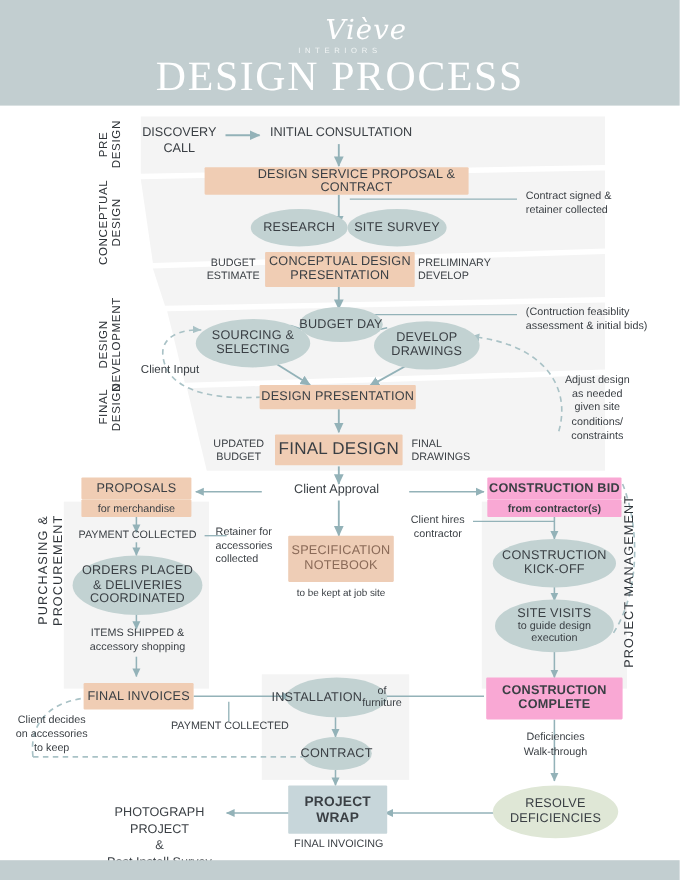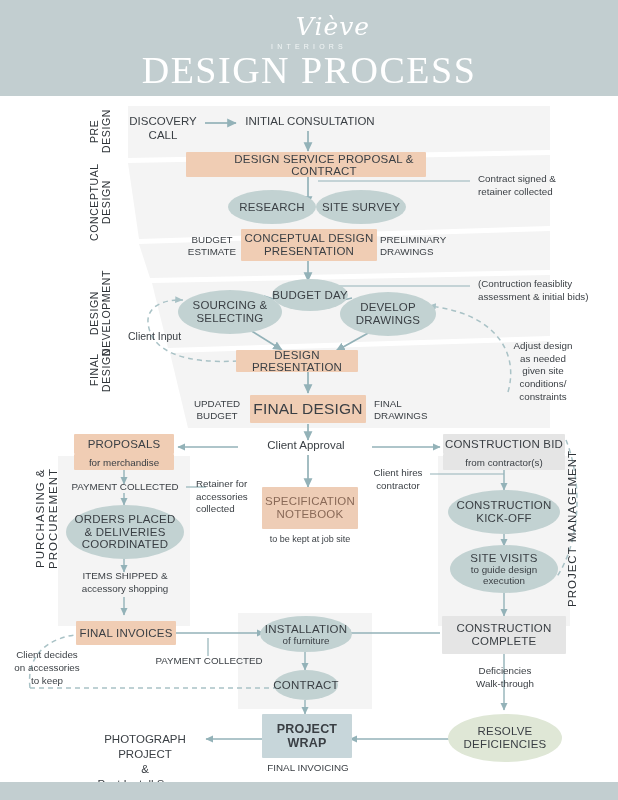--- a/index.html
+++ b/index.html
@@ -44,21 +44,21 @@
 
   
   .node{position:absolute;box-sizing:border-box;display:flex;
         align-items:center;justify-content:center;text-align:center;}
   .rect{border-radius:1px;}
   .ell{border-radius:50%;}
 
   .peach{background:#f0cdb4;}
   .peach-lt{background:#eecdb6;color:#8a6a58;}
   .sage{background:#c2d2d2;}
-  .green{background:#e5e5e5;}
+  .green{background:#f9a8d4;font-weight:bold;}
   .greenell{background:#dfe7d6;}
   .blue{background:#c7d6da;}
 
   .lbl{line-height:1.12;}
   .t11{font-size:10.5px;}
   .t12{font-size:11.5px;}
   .t13{font-size:12.5px;}
   .t15{font-size:15.5px;}
   .t9{font-size:9px;}
   .t10{font-size:9.8px;}
@@ -220,37 +220,37 @@
 
   <div class="node ell sage t12 caps" style="left:228px;top:190px;width:88px;height:34px;">RESEARCH</div>
   <div class="node ell sage t12 caps" style="left:316px;top:190px;width:90px;height:34px;">SITE SURVEY</div>
 
   <div class="node rect peach t12 caps lbl" style="left:241px;top:229px;width:136px;height:32px;white-space:pre-line;">CONCEPTUAL DESIGN
 PRESENTATION</div>
 
   <div class="ftxt t10" style="left:184px;top:234px;width:56px;white-space:pre-line;">BUDGET
 ESTIMATE</div>
   <div class="ftxt t10 left" style="left:380px;top:234px;width:76px;white-space:pre-line;">PRELIMINARY
-DRAWINGS</div>
+DEVELOP</div>
 
   <div class="ftxt t10 left" style="left:478px;top:172px;width:128px;white-space:pre-line;line-height:1.35;">Contract signed &amp;
 retainer collected</div>
 
   <div class="node ell sage t12 caps" style="left:272px;top:279px;width:76px;height:32px;">BUDGET DAY</div>
   <div class="node ell sage t12 caps lbl" style="left:178px;top:290px;width:104px;height:44px;white-space:pre-line;">SOURCING &amp;
 SELECTING</div>
   <div class="node ell sage t12 caps lbl" style="left:340px;top:292px;width:96px;height:44px;white-space:pre-line;">DEVELOP
 DRAWINGS</div>
 
   <div class="ftxt t10 left" style="left:478px;top:278px;width:132px;white-space:pre-line;line-height:1.3;">(Contruction feasiblity
 assessment &amp; initial bids)</div>
 
   <div class="ftxt t11 left" style="left:128px;top:330px;width:78px;">Client Input</div>
 
-  <div class="node rect peach t12 caps" style="left:236px;top:350px;width:122px;height:22px;">DESIGN PRESENTATION</div>
+  <div class="node rect peach t12 caps" style="left:236px;top:350px;width:142px;height:22px;">DESIGN PRESENTATION</div>
 
   <div class="node rect peach t15 caps" style="left:250px;top:395px;width:116px;height:28px;">FINAL DESIGN</div>
 
   <div class="ftxt t10" style="left:188px;top:398px;width:58px;white-space:pre-line;">UPDATED
 BUDGET</div>
   <div class="ftxt t10 left" style="left:374px;top:398px;width:60px;white-space:pre-line;">FINAL
 DRAWINGS</div>
 
   <div class="ftxt t10" style="left:500px;top:340px;width:86px;white-space:pre-line;line-height:1.3;">Adjust design
 as needed
@@ -296,21 +296,21 @@
   </div>
 
   <div class="node rect peach t12 caps" style="left:76px;top:621px;width:100px;height:24px;">FINAL INVOICES</div>
 
   <div class="ftxt t10" style="left:8px;top:648px;width:78px;white-space:pre-line;line-height:1.35;">Client decides
 on accessories
 to keep</div>
 
   <div class="ftxt t10" style="left:150px;top:655px;width:118px;">PAYMENT COLLECTED</div>
 
-  <div class="node ell sage" style="left:260px;top:616px;width:92px;height:36px;flex-direction:column;">
+  <div class="node ell sage" style="left:260px;top:616px;width:92px;height:36px;flex-direction:row;">
     <span class="t12 caps">INSTALLATION</span>
     <span class="t10">of furniture</span>
   </div>
 
   <div class="node ell sage t12 caps" style="left:274px;top:670px;width:64px;height:30px;">CONTRACT</div>
 
   <div class="node rect green t12 caps lbl" style="left:442px;top:616px;width:124px;height:38px;white-space:pre-line;">CONSTRUCTION
 COMPLETE</div>
 
   <div class="ftxt t10" style="left:462px;top:665px;width:86px;white-space:pre-line;line-height:1.3;">Deficiencies

